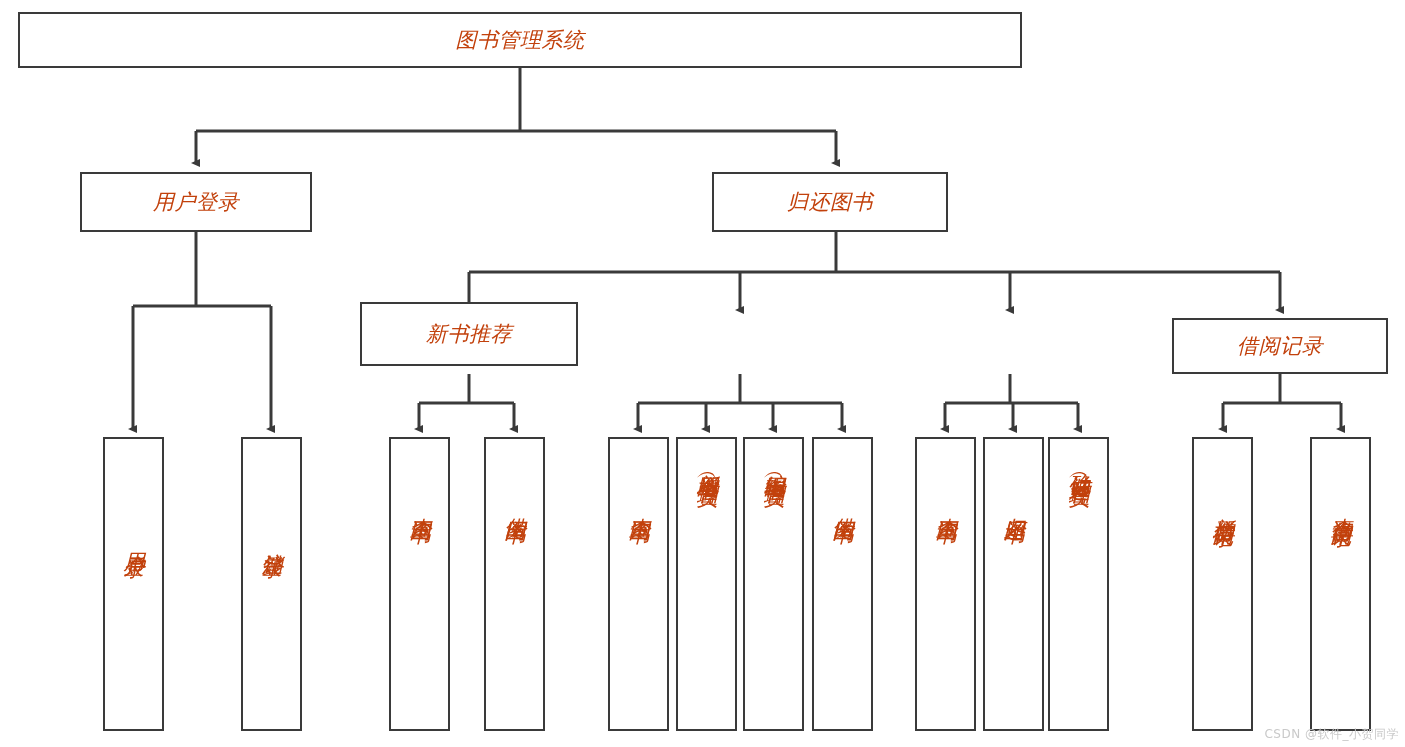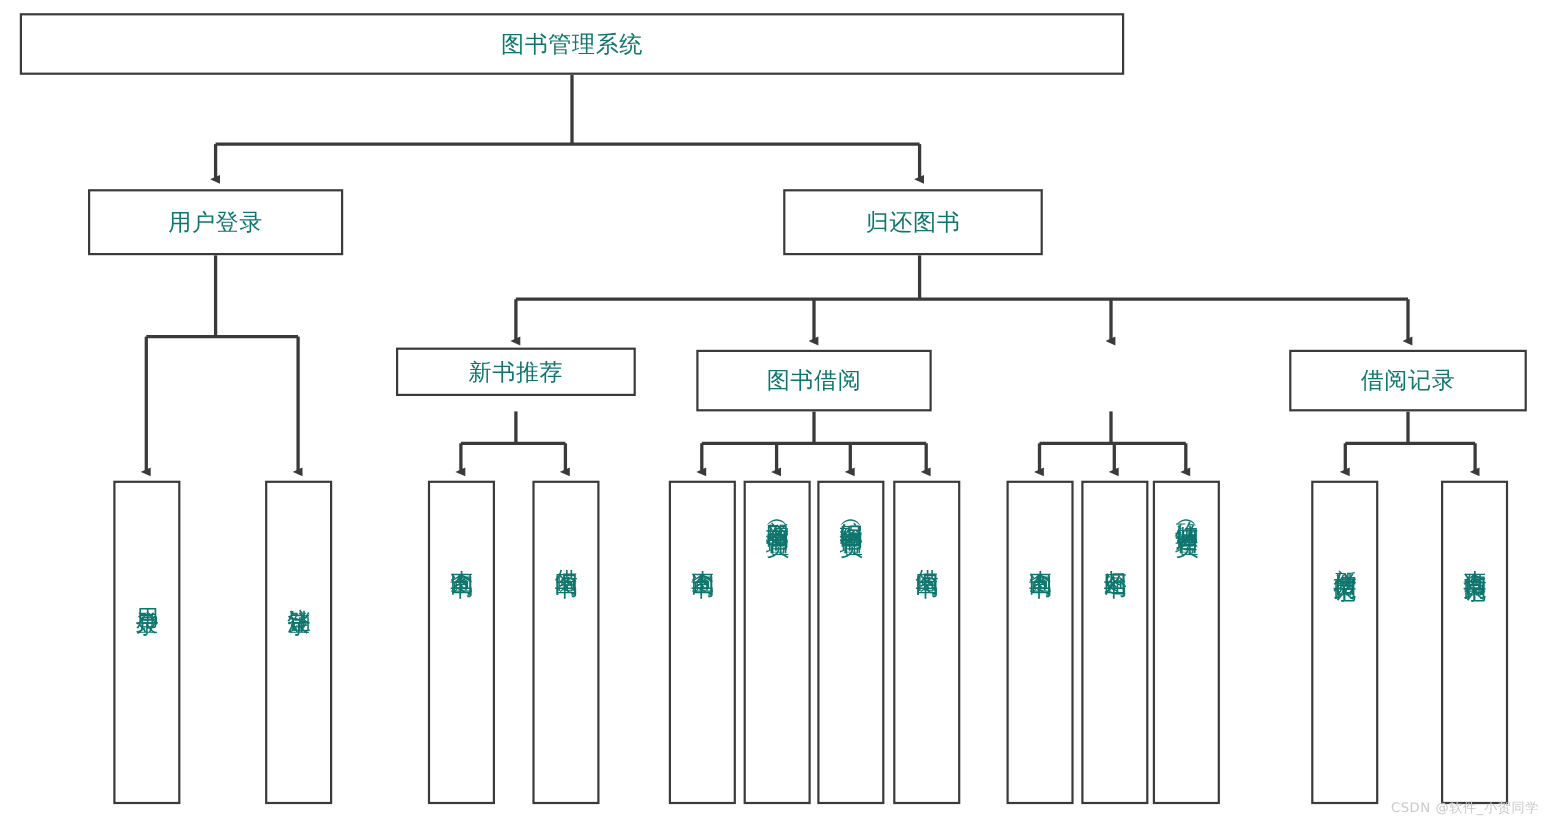--- a/index.html
+++ b/index.html
@@ -25,21 +25,22 @@
     height: 747px;
   }
   .node {
     position: absolute;
     box-sizing: border-box;
     border: 2px solid #3a3a3a;
     background: #ffffff;
     display: flex;
     align-items: center;
     justify-content: center;
-    color: #0f766e;
+    color: #c2410c;
+    font-style: italic;
   }
   .node-label {
     display: block;
     text-align: center;
     line-height: 1.18;
     letter-spacing: 0.5px;
   }
   .node.horizontal .node-label {
     writing-mode: horizontal-tb;
     font-size: 21px;
@@ -133,25 +134,22 @@
     <span class="node-label">图书管理系统</span>
   </div>
 
   <div class="node horizontal" style="left:80px; top:172px; width:232px; height:60px;">
     <span class="node-label">用户登录</span>
   </div>
   <div class="node horizontal" style="left:712px; top:172px; width:236px; height:60px;">
     <span class="node-label">归还图书</span>
   </div>
 
-  <div class="node horizontal" style="left:360px; top:316px; width:218px; height:44px;">
+  <div class="node horizontal" style="left:360px; top:302px; width:218px; height:64px;">
     <span class="node-label">新书推荐</span>
-  </div>
-  <div class="node horizontal" style="left:633px; top:318px; width:214px; height:56px;">
-    <span class="node-label">图书借阅</span>
   </div>
   <div class="node horizontal" style="left:1172px; top:318px; width:216px; height:56px;">
     <span class="node-label">借阅记录</span>
   </div>
 
   <div class="node vertical midlow" style="left:103px; top:437px; width:61px; height:294px;">
     <span class="node-label">用户登录</span>
   </div>
   <div class="node vertical midlow" style="left:241px; top:437px; width:61px; height:294px;">
     <span class="node-label">注销登录</span>

